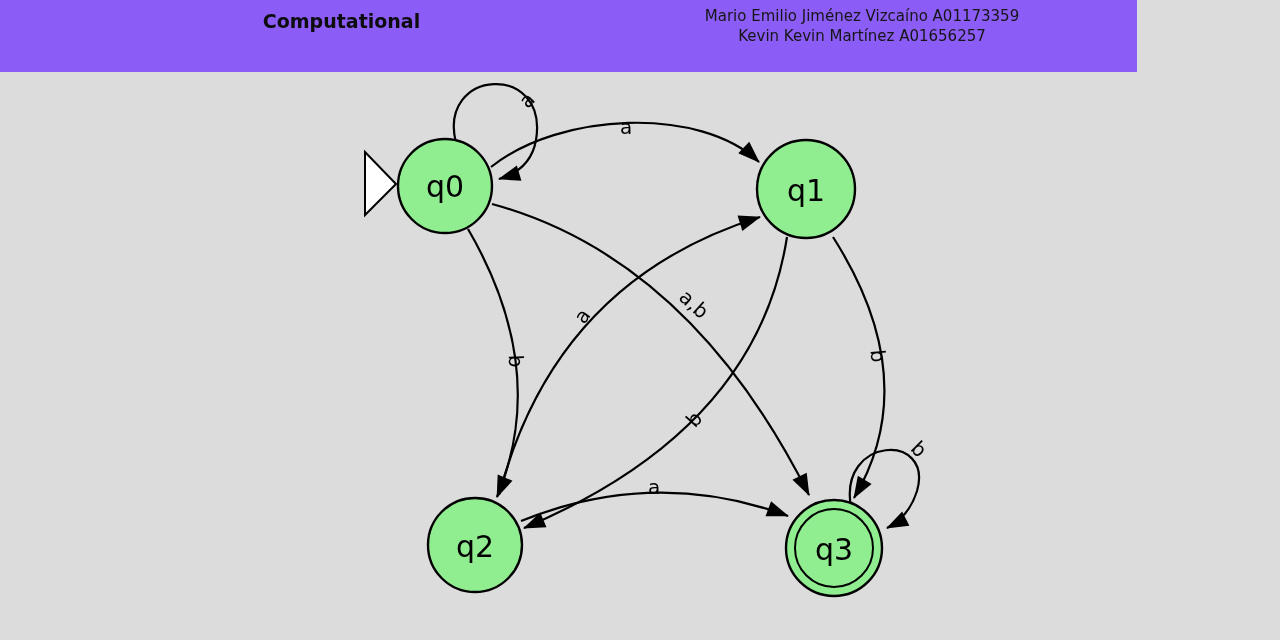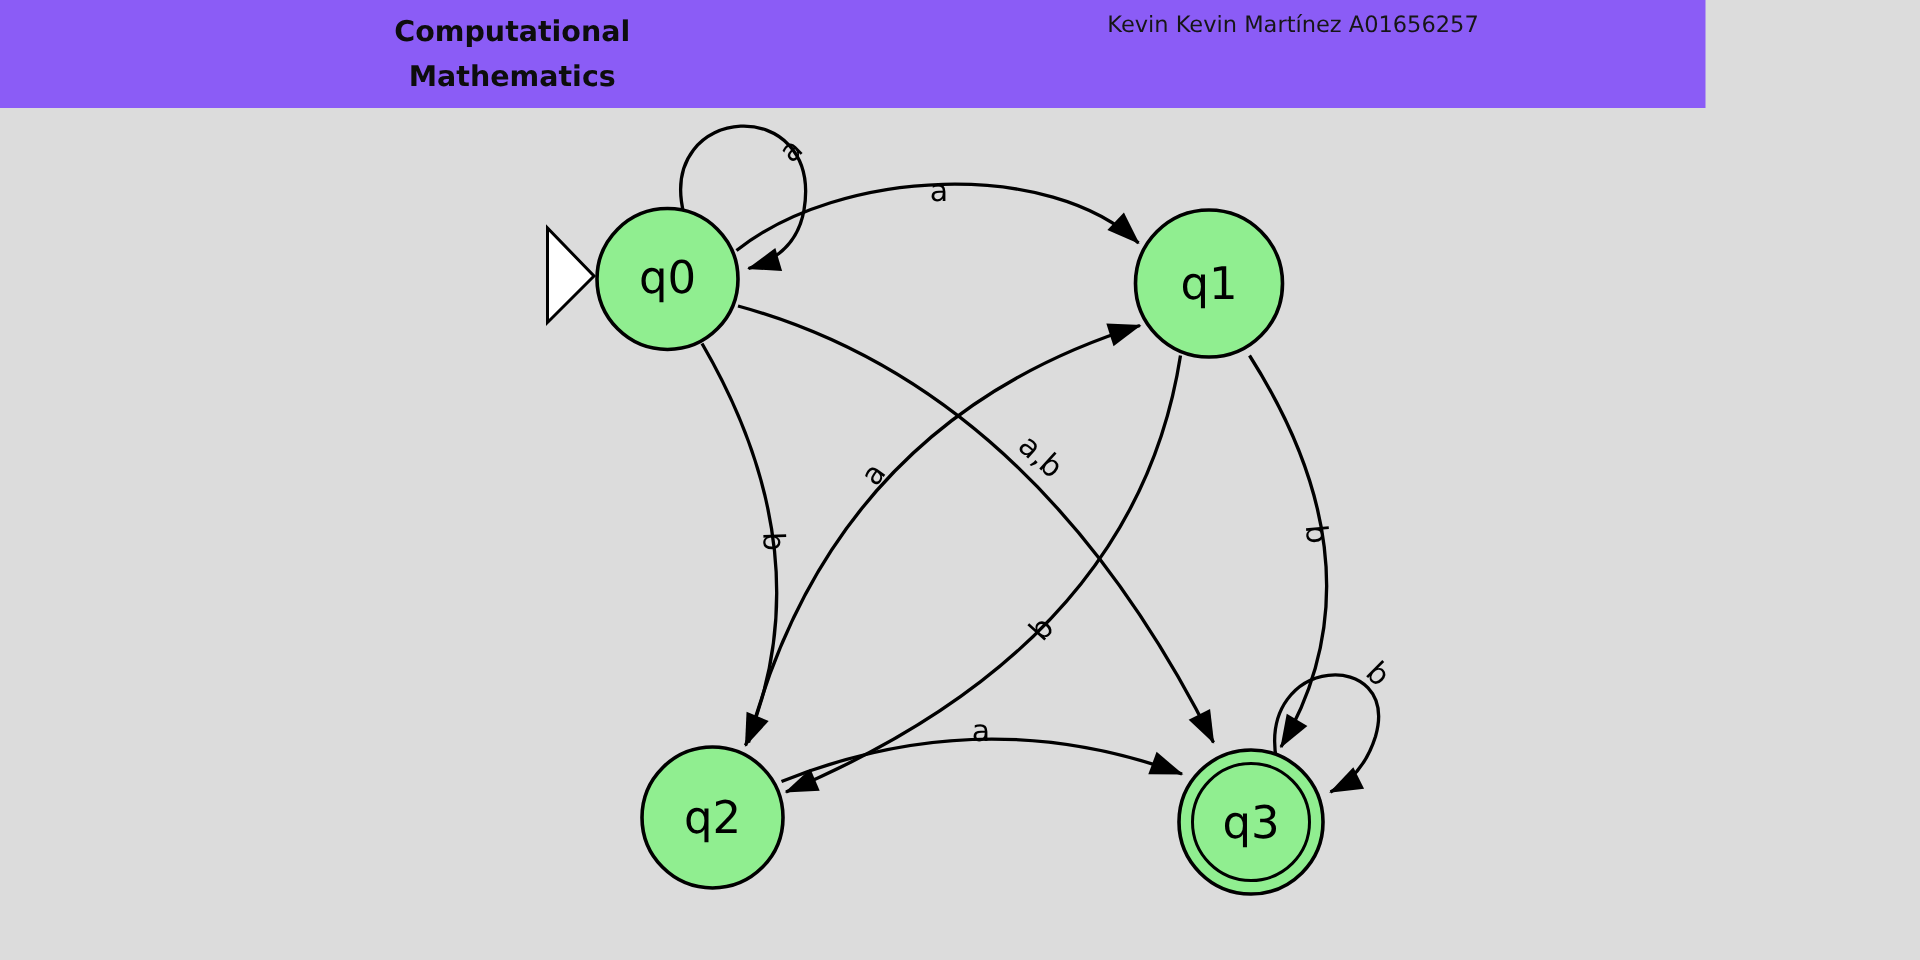--- a/index.html
+++ b/index.html
@@ -33,23 +33,23 @@
     font-size:20px;fill:#000;text-anchor:middle;
     font-family:"DejaVu Sans","Liberation Sans",sans-serif;
   }
 </style>
 </head>
 <body>
 
 <div class="header">
   <div class="header-title">
     <div>Computational</div>
-    <div>Mathematics</div>
   </div>
   <div class="header-authors">
+    <div>Mario Emilio Jiménez Vizcaíno A01173359</div>
     <div>Kevin Kevin Martínez A01656257</div>
   </div>
 </div>
 
 <svg class="diagram-svg" width="1280" height="640" viewBox="0 0 1280 640" xmlns="http://www.w3.org/2000/svg">
   <defs>
     <marker id="arrowhead" markerUnits="userSpaceOnUse" markerWidth="26" markerHeight="20" viewBox="0 0 26 20" refX="23" refY="10" orient="auto">
       <path d="M2,2 L24,10 L2,18 Z" fill="#000"></path>
     </marker>
   </defs>

